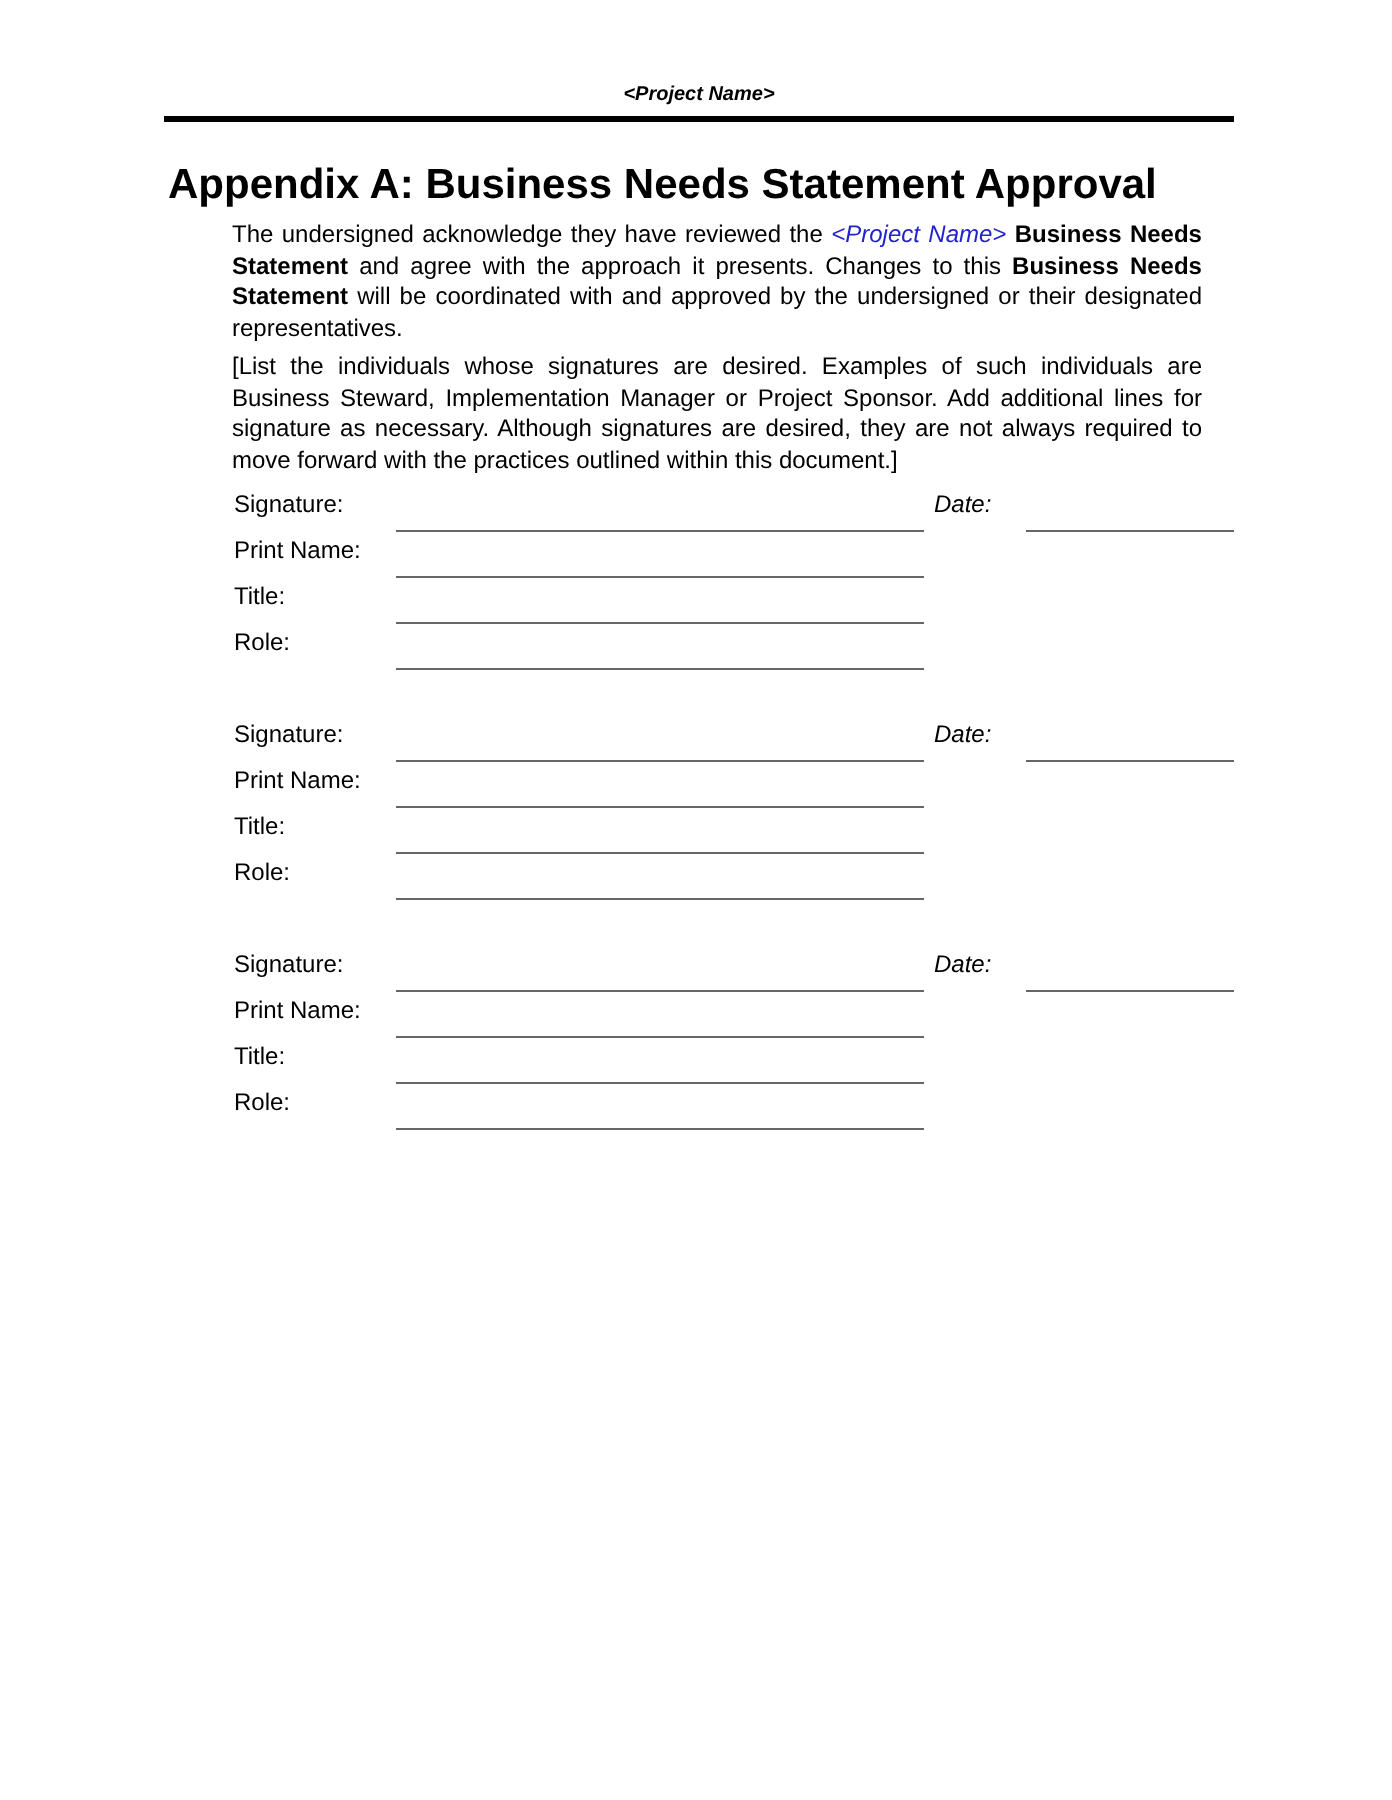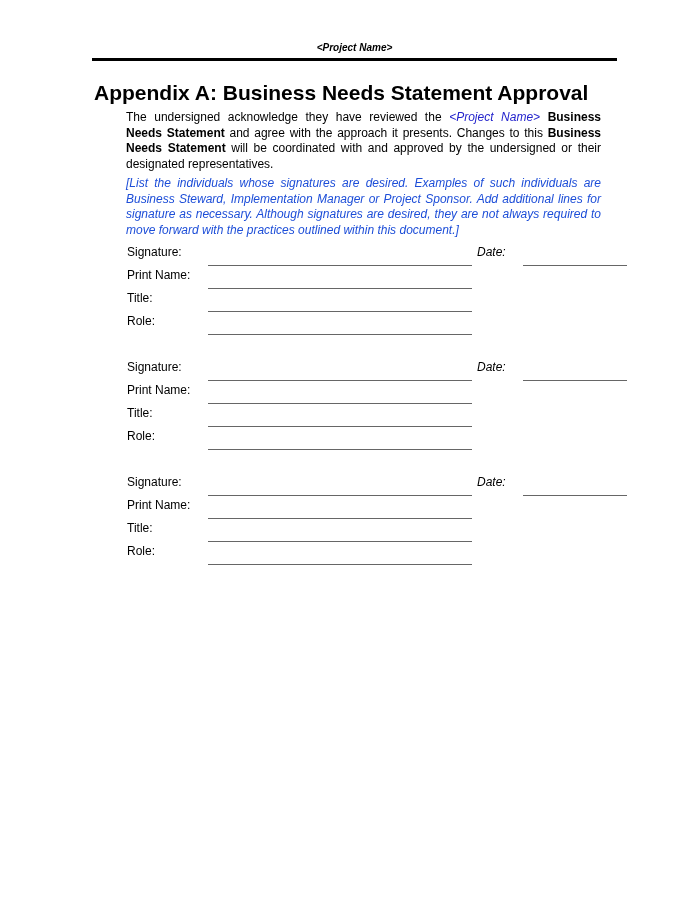--- a/index.html
+++ b/index.html
@@ -5,21 +5,20 @@
   html,body{margin:0;padding:0;background:#fff;}
   .page{
     position:relative;
     width:696px;height:804px;
     background:#ffffff;
     font-family:"Liberation Sans",sans-serif;
     color:#000;
     box-sizing:border-box;
     padding-top:37px;
     overflow:hidden;
-    padding-left:10px;
   }
   
   .hdr{
     margin:0 79px 0 82px;
     text-align:center;
     border-bottom:3px solid #000;
     padding-bottom:3px;
   }
   .hdr .proj{
     font-size:10px;line-height:13px;font-weight:bold;font-style:italic;
@@ -30,22 +29,21 @@
     font-size:21px;line-height:18px;font-weight:bold;
   }
   
   .para{
     margin:8px 95px 0 116px;
     font-size:12px;line-height:15.5px;
     text-align:justify;
   }
   .para.note{
     margin-top:4px;
-    color:#1d4ed8;
-    font-style:italic;
+    color:#000000;
   }
   .b{font-weight:bold;}
   .proj-inline{color:#2323cc;font-style:italic;}
   
   .blocks{margin-top:7px;}
   .sig-block{margin:0 0 23px 117px;}
   .sig-row{
     display:flex;align-items:flex-start;
     height:23px;font-size:12px;line-height:14px;
   }

